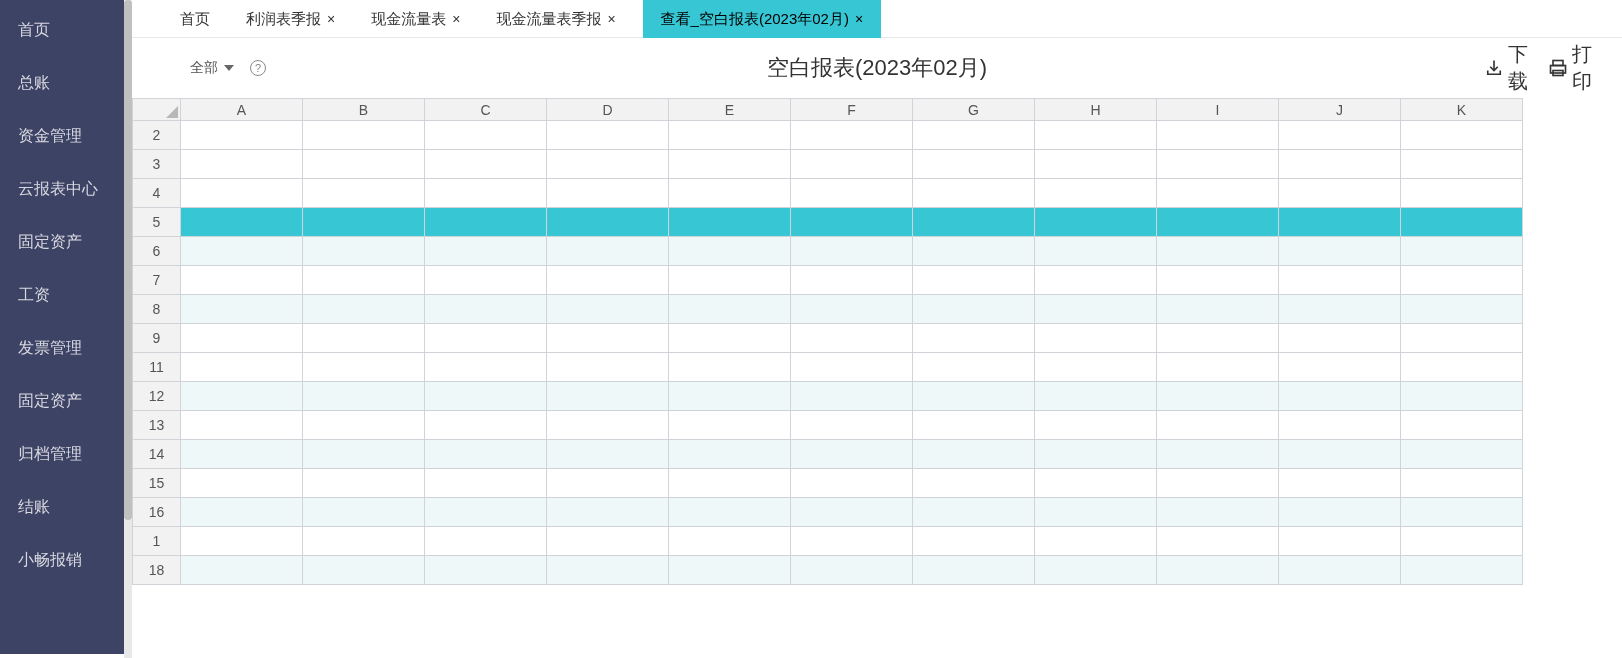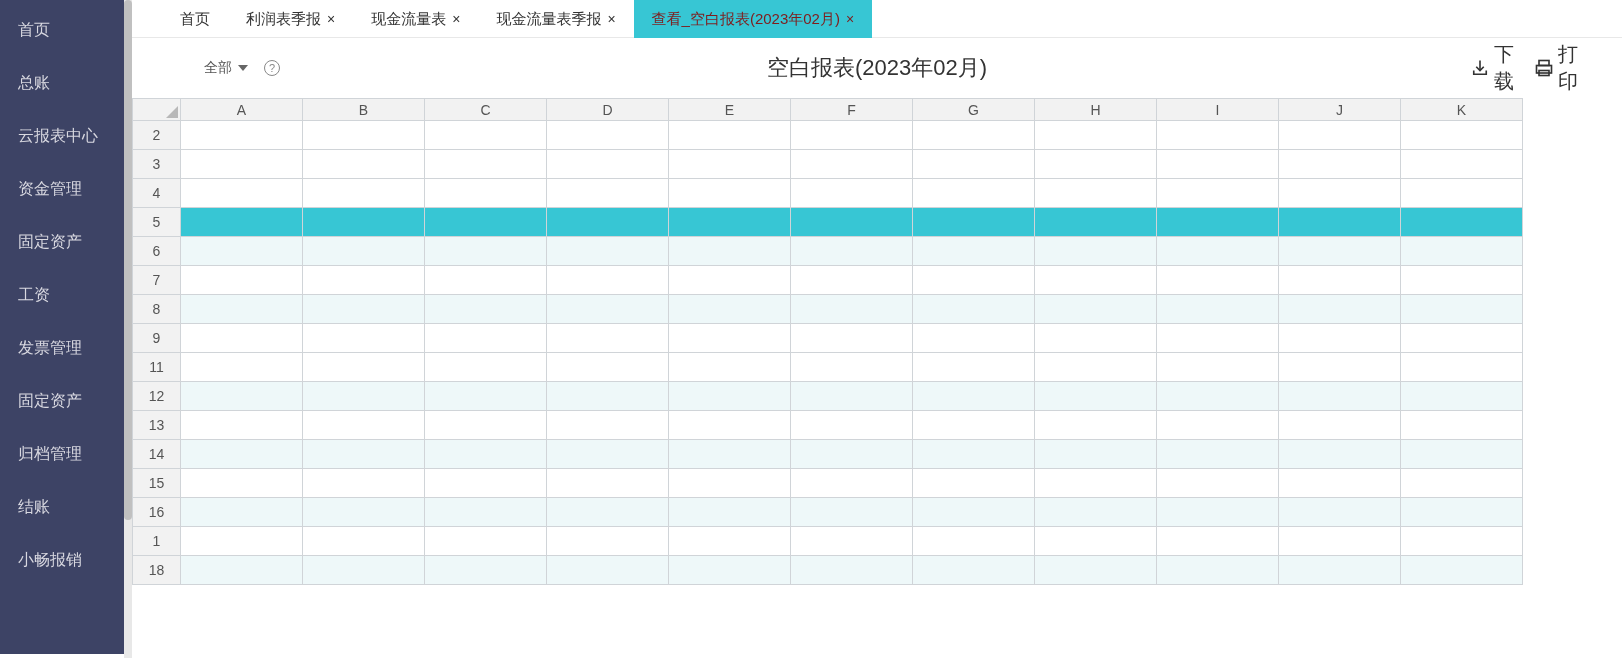--- a/index.html
+++ b/index.html
@@ -5,23 +5,23 @@
 * { margin: 0; padding: 0; box-sizing: border-box; }
 body { font-family: "Microsoft YaHei", Arial, sans-serif; font-size: 14px; color: #333; background: #fff; overflow: hidden; }
 .app { display: flex; width: 1622px; height: 654px; }
 .sidebar { width: 132px; background: #3d4365; color: #d8d8e0; display: flex; flex-direction: column; padding-top: 4px; }
 .sidebar-item { padding: 16px 18px; font-size: 16px; cursor: pointer; }
 .scrollbar { width: 8px; background: #e8e8e8; position: absolute; left: 124px; top: 0; height: 658px; }
 .scrollbar-thumb { width: 8px; background: #c0c0c0; height: 520px; border-radius: 4px; position: absolute; top: 0; }
 .main { flex: 1; display: flex; flex-direction: column; position: relative; }
 .tabs { height: 38px; display: flex; align-items: center; border-bottom: 1px solid #e8e8e8; padding-left: 30px; }
 .tab { padding: 0 18px; height: 38px; line-height: 38px; font-size: 15px; color: #333; cursor: pointer; display: flex; align-items: center; }
-.tab.active { background: #37c6d4; color: #7f1d1d; }
+.tab.active { background: #37c6d4; color: #000000; margin-left: 9px; }
 .tab .close { margin-left: 6px; font-size: 14px; }
-.toolbar { height: 60px; display: flex; align-items: center; padding: 0 44px; position: relative; }
+.toolbar { height: 60px; display: flex; align-items: center; padding: 0 30px; position: relative; }
 .toolbar-left { display: flex; align-items: center; gap: 8px; margin-left: 20px; }
 .filter-btn { padding: 4px 8px; font-size: 14px; display: flex; align-items: center; gap: 6px; cursor: pointer; color: #555; }
 .chevron-down { display: inline-block; width: 0; height: 0; border-left: 5px solid transparent; border-right: 5px solid transparent; border-top: 6px solid #666; }
 .help-icon { width: 16px; height: 16px; border: 1px solid #888; border-radius: 50%; display: inline-flex; align-items: center; justify-content: center; font-size: 11px; color: #888; cursor: pointer; }
 .title { position: absolute; left: 50%; transform: translateX(-50%); font-size: 22px; color: #333; }
 .toolbar-right { margin-left: auto; display: flex; gap: 20px; }
 .action-btn { display: flex; align-items: center; gap: 4px; font-size: 20px; color: #333; cursor: pointer; }
 .sheet { flex: 1; overflow: hidden; position: relative; }
 .grid { border-collapse: collapse; table-layout: fixed; }
 .grid th, .grid td { border: 1px solid #d0d4d8; text-align: center; font-weight: normal; }
@@ -33,22 +33,22 @@
 .grid .row-highlighted .cell { background: #37c6d4; }
 .grid .row-tint .cell { background: #eef8f9; }
 </style>
 </head>
 <body>
 
 <div class="app">
   <div class="sidebar">
     <div class="sidebar-item">首页</div>
     <div class="sidebar-item">总账</div>
+    <div class="sidebar-item">资金管理</div>
     <div class="sidebar-item">云报表中心</div>
-    <div class="sidebar-item">资金管理</div>
     <div class="sidebar-item">固定资产</div>
     <div class="sidebar-item">工资</div>
     <div class="sidebar-item">发票管理</div>
     <div class="sidebar-item">固定资产</div>
     <div class="sidebar-item">归档管理</div>
     <div class="sidebar-item">结账</div>
     <div class="sidebar-item">小畅报销</div>
   </div>
   <div class="scrollbar">
     <div class="scrollbar-thumb"></div>

